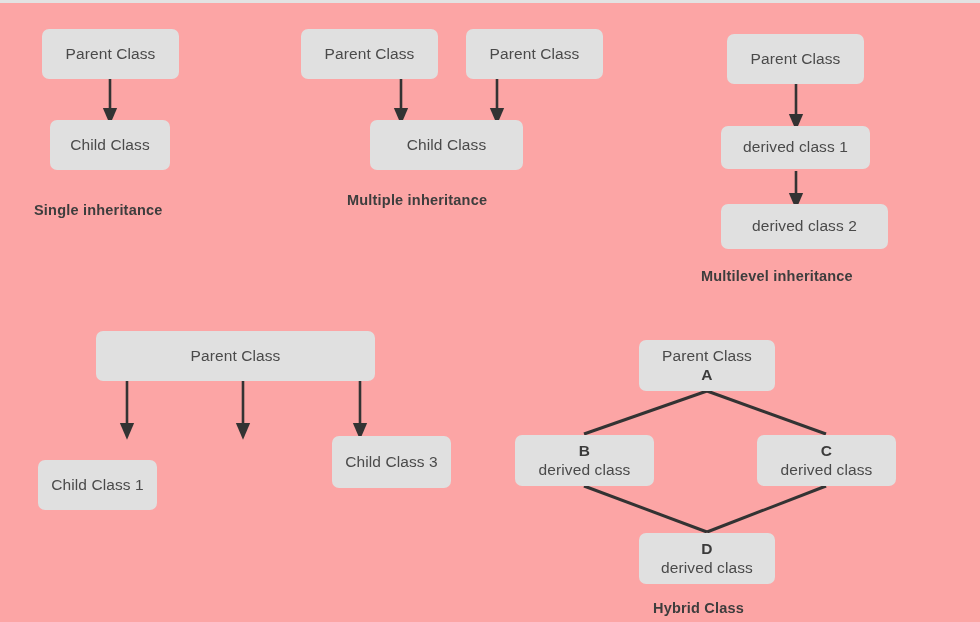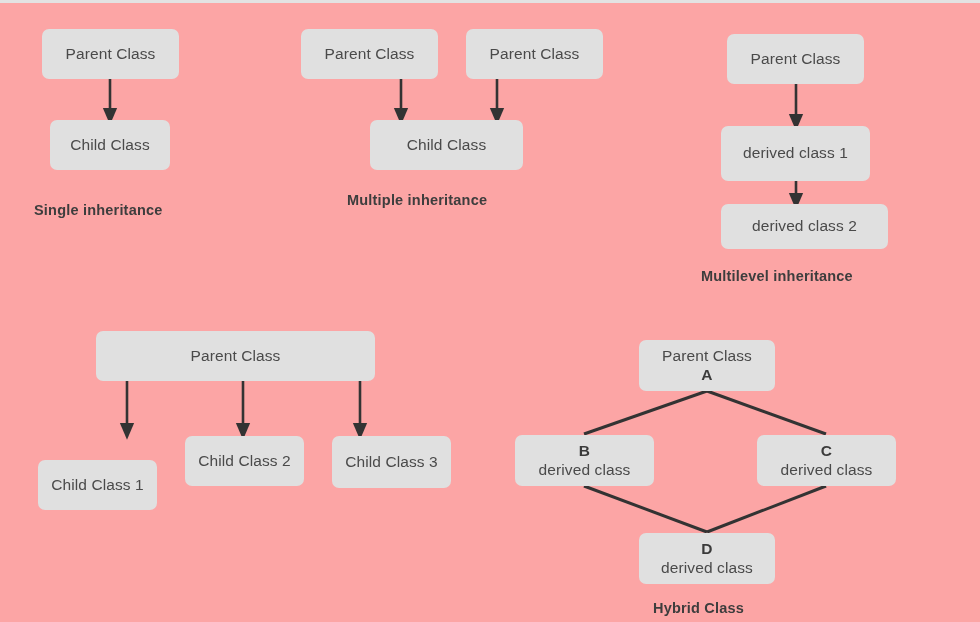--- a/index.html
+++ b/index.html
@@ -113,36 +113,33 @@
     <span class="line-top">Parent Class</span>
   </div>
   <div class="node" style="left:370px; top:120px; width:153px; height:50px;">
     <span class="line-top">Child Class</span>
   </div>
   <div class="caption" style="left:347px; top:192px;">Multiple inheritance</div>
 
   <div class="node" style="left:727px; top:34px; width:137px; height:50px;">
     <span class="line-top">Parent Class</span>
   </div>
-  <div class="node" style="left:721px; top:126px; width:149px; height:55px;">
+  <div class="node" style="left:721px; top:126px; width:149px; height:43px;">
     <span class="line-top">derived class 1</span>
   </div>
   <div class="node" style="left:721px; top:204px; width:167px; height:45px;">
     <span class="line-top">derived class 2</span>
   </div>
   <div class="caption" style="left:701px; top:268px;">Multilevel inheritance</div>
 
   <div class="node" style="left:96px; top:331px; width:279px; height:50px;">
     <span class="line-top">Parent Class</span>
   </div>
   <div class="node" style="left:38px; top:460px; width:119px; height:50px;">
     <span class="line-top">Child Class 1</span>
-  </div>
-  <div class="node" style="left:185px; top:436px; width:119px; height:50px;">
-    <span class="line-top">Child Class 2</span>
   </div>
   <div class="node" style="left:332px; top:436px; width:119px; height:52px;">
     <span class="line-top">Child Class 3</span>
   </div>
 
   <div class="node" style="left:639px; top:340px; width:136px; height:51px;">
     <span class="line-top">Parent Class</span>
     <span class="tag">A</span>
   </div>
   <div class="node" style="left:515px; top:435px; width:139px; height:51px;">

